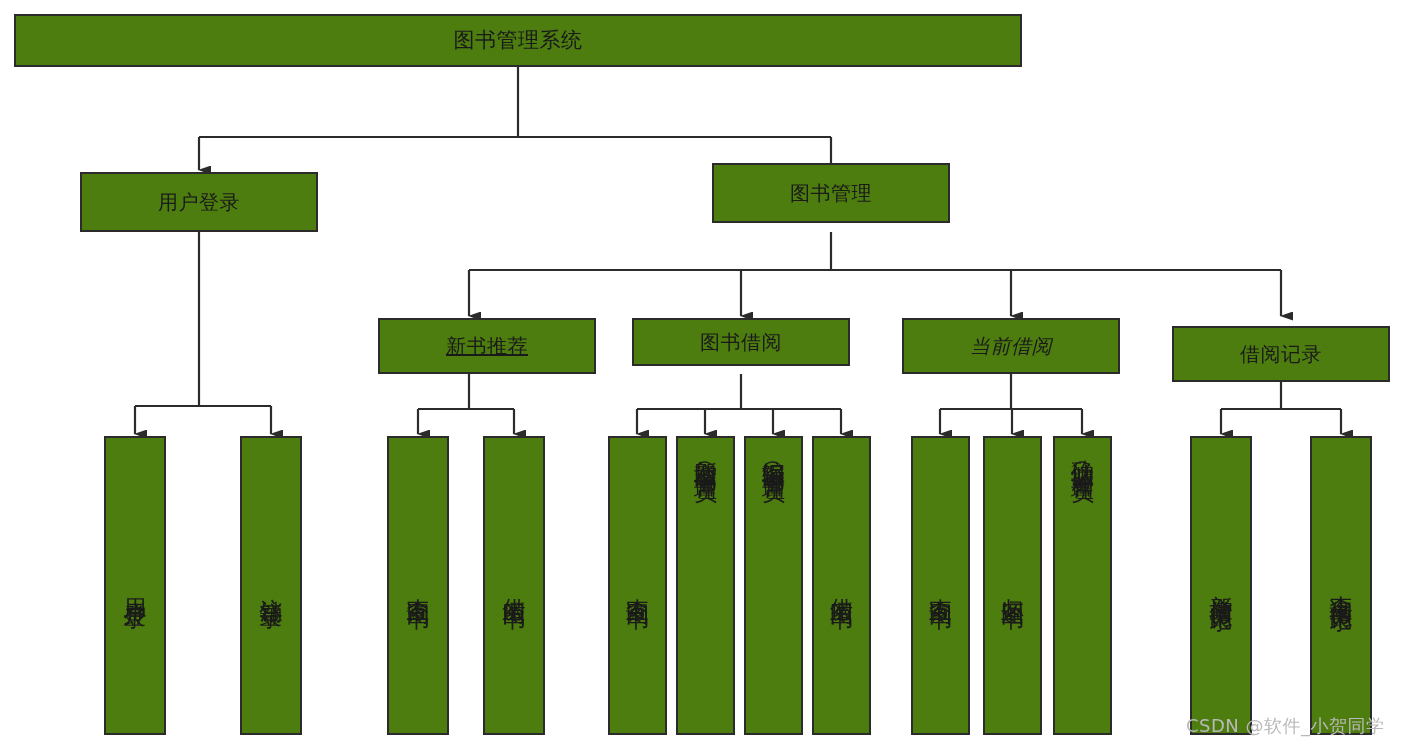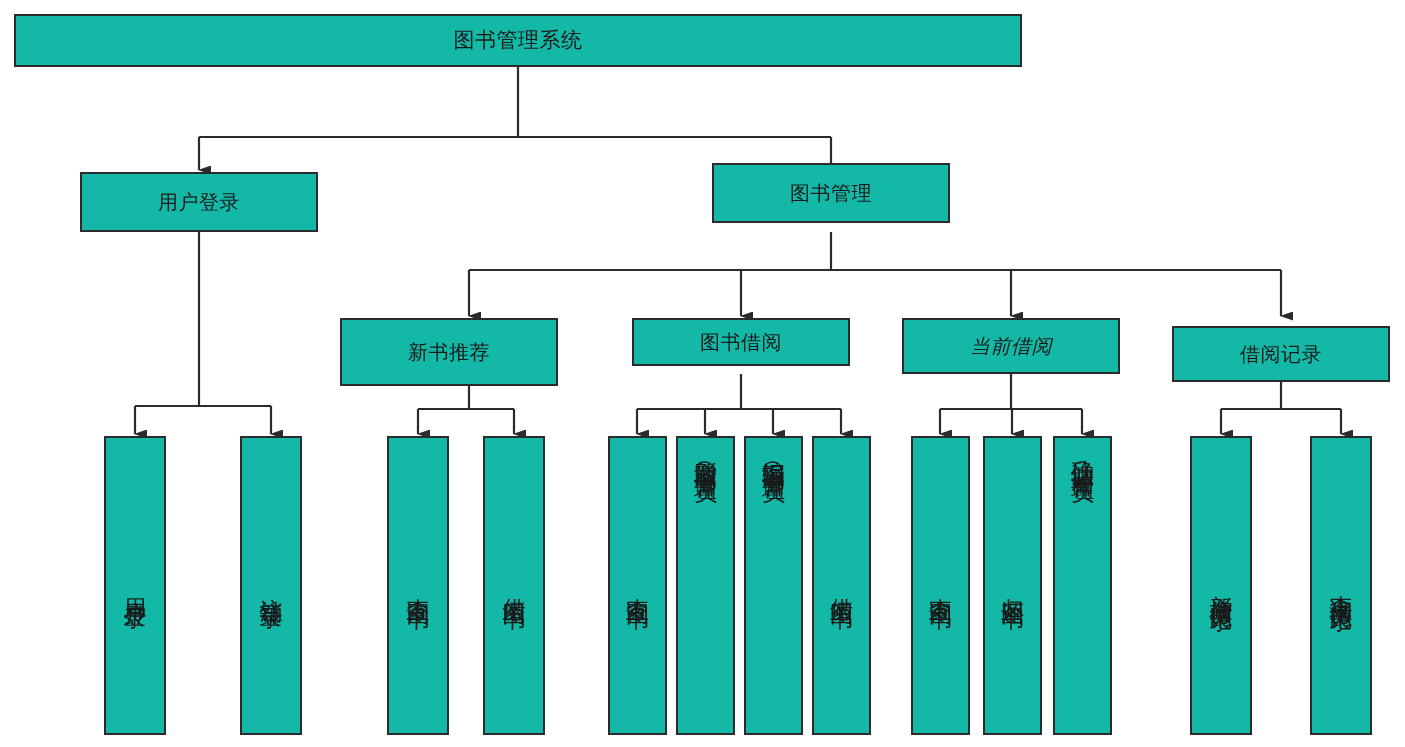--- a/index.html
+++ b/index.html
@@ -23,21 +23,21 @@
     position: absolute;
     left: 0;
     top: 0;
     width: 1405px;
     height: 747px;
   }
   .node-box {
     position: absolute;
     box-sizing: border-box;
     border: 2px solid #2b2b2b;
-    background: #14b8a6;
+    background: #4d7c0f;
     display: flex;
     align-items: center;
     justify-content: center;
     color: #1a1a1a;
   }
   .node-label {
     font-family: "DejaVu Sans", "Liberation Sans", sans-serif;
     line-height: 1.04;
     text-align: center;
     white-space: nowrap;
@@ -126,21 +126,21 @@
   <div id="nodes-layer">
       <div class="node-box root horizontal" style="left: 14px; top: 14px; width: 1008px; height: 53px;">
         <div class="node-label">图书管理系统</div>
       </div>
       <div class="node-box level1 horizontal" style="left: 80px; top: 172px; width: 238px; height: 60px;">
         <div class="node-label">用户登录</div>
       </div>
       <div class="node-box level1 horizontal" style="left: 712px; top: 163px; width: 238px; height: 60px;">
         <div class="node-label">图书管理</div>
       </div>
-      <div class="node-box level2 horizontal" style="left: 340px; top: 318px; width: 218px; height: 68px;">
+      <div class="node-box level2 horizontal" style="left: 378px; top: 318px; width: 218px; height: 56px; text-decoration: underline;">
         <div class="node-label">新书推荐</div>
       </div>
       <div class="node-box level2 horizontal" style="left: 632px; top: 318px; width: 218px; height: 48px;">
         <div class="node-label">图书借阅</div>
       </div>
       <div class="node-box level2 horizontal" style="left: 902px; top: 318px; width: 218px; height: 56px; font-style: italic;">
         <div class="node-label">当前借阅</div>
       </div>
       <div class="node-box level2 horizontal" style="left: 1172px; top: 318px; width: 218px; height: 56px; margin-top: 8px;">
         <div class="node-label">借阅记录</div>
@@ -179,14 +179,15 @@
         <div class="node-label">确认归还（管理员）</div>
       </div>
       <div class="node-box leaf vertical centered" style="left: 1190px; top: 436px; width: 62px; height: 299px;">
         <div class="node-label">新增借阅记录</div>
       </div>
       <div class="node-box leaf vertical centered" style="left: 1310px; top: 436px; width: 62px; height: 299px;">
         <div class="node-label">查询借阅记录</div>
       </div>
     </div>
 
+  <div class="watermark">CSDN @软件_小贺同学</div>
 
 </div>
 
 </body></html>

